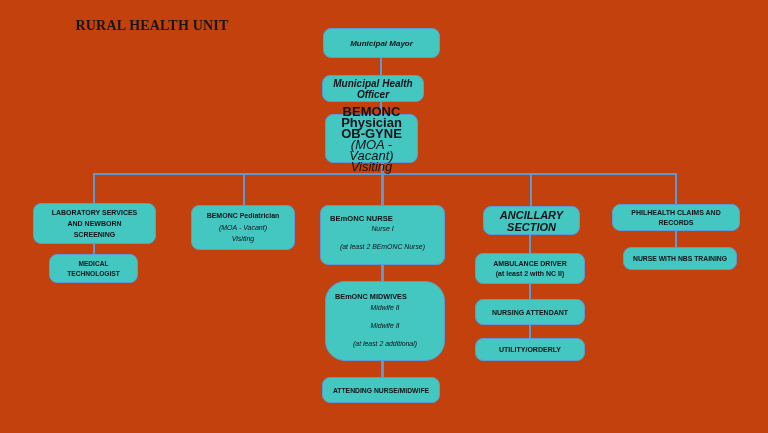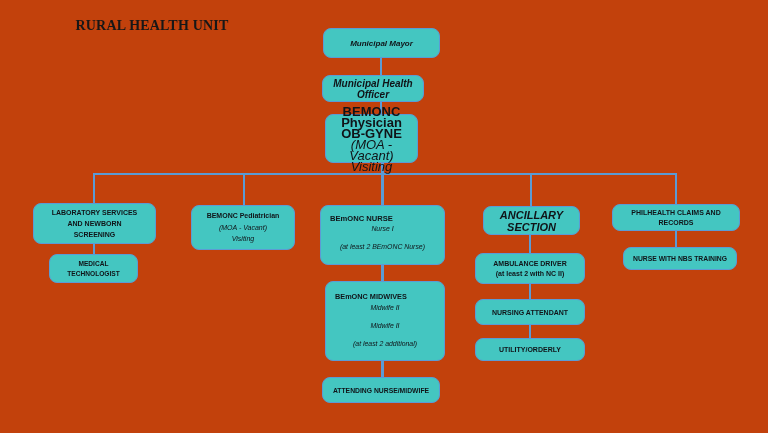--- a/index.html
+++ b/index.html
@@ -53,21 +53,21 @@
   #mho{left:322px;top:75px;width:102px;height:27px;font-size:10px;font-weight:600;}
   #physician{left:325px;top:114px;width:93px;height:49px;font-size:13px;line-height:11px;}
   
   #laboratory{left:33px;top:203px;width:123px;height:41px;font-size:7px;line-height:11px;}
   #medtech{left:49px;top:254px;width:89px;height:29px;font-size:6.6px;line-height:9.5px;}
   #pediatrician{left:191px;top:205px;width:104px;height:45px;font-size:7px;line-height:11.5px;}
   #nurse{left:320px;top:205px;width:125px;height:60px;font-size:6.9px;justify-content:flex-start;padding-top:8px;}
   #nurse .title{font-size:7.6px;}
   #nurse .l1{margin-top:2px;}
   #nurse .l2{margin-top:11px;}
-  #midwives{left:325px;top:281px;width:120px;height:80px;font-size:6.9px;justify-content:flex-start;padding-top:10px;}
+  #midwives{left:325px;top:281px;width:120px;height:80px;font-size:6.9px;justify-content:flex-start;padding-top:10px;border-radius:20px;}
   #midwives .title{font-size:7.3px;}
   #midwives .l1{margin-top:3px;}
   #midwives .l2{margin-top:11px;}
   #midwives .l3{margin-top:11px;}
   #attending{left:322px;top:377px;width:118px;height:26px;font-size:6.8px;}
   #ancillary{left:483px;top:206px;width:97px;height:29px;font-size:11px;}
   #ambulance{left:475px;top:253px;width:110px;height:31px;font-size:7px;line-height:10px;}
   #nattendant{left:475px;top:299px;width:110px;height:26px;font-size:7px;}
   #utility{left:475px;top:338px;width:110px;height:23px;font-size:7px;}
   #philhealth{left:612px;top:204px;width:128px;height:27px;font-size:7px;line-height:10px;}

